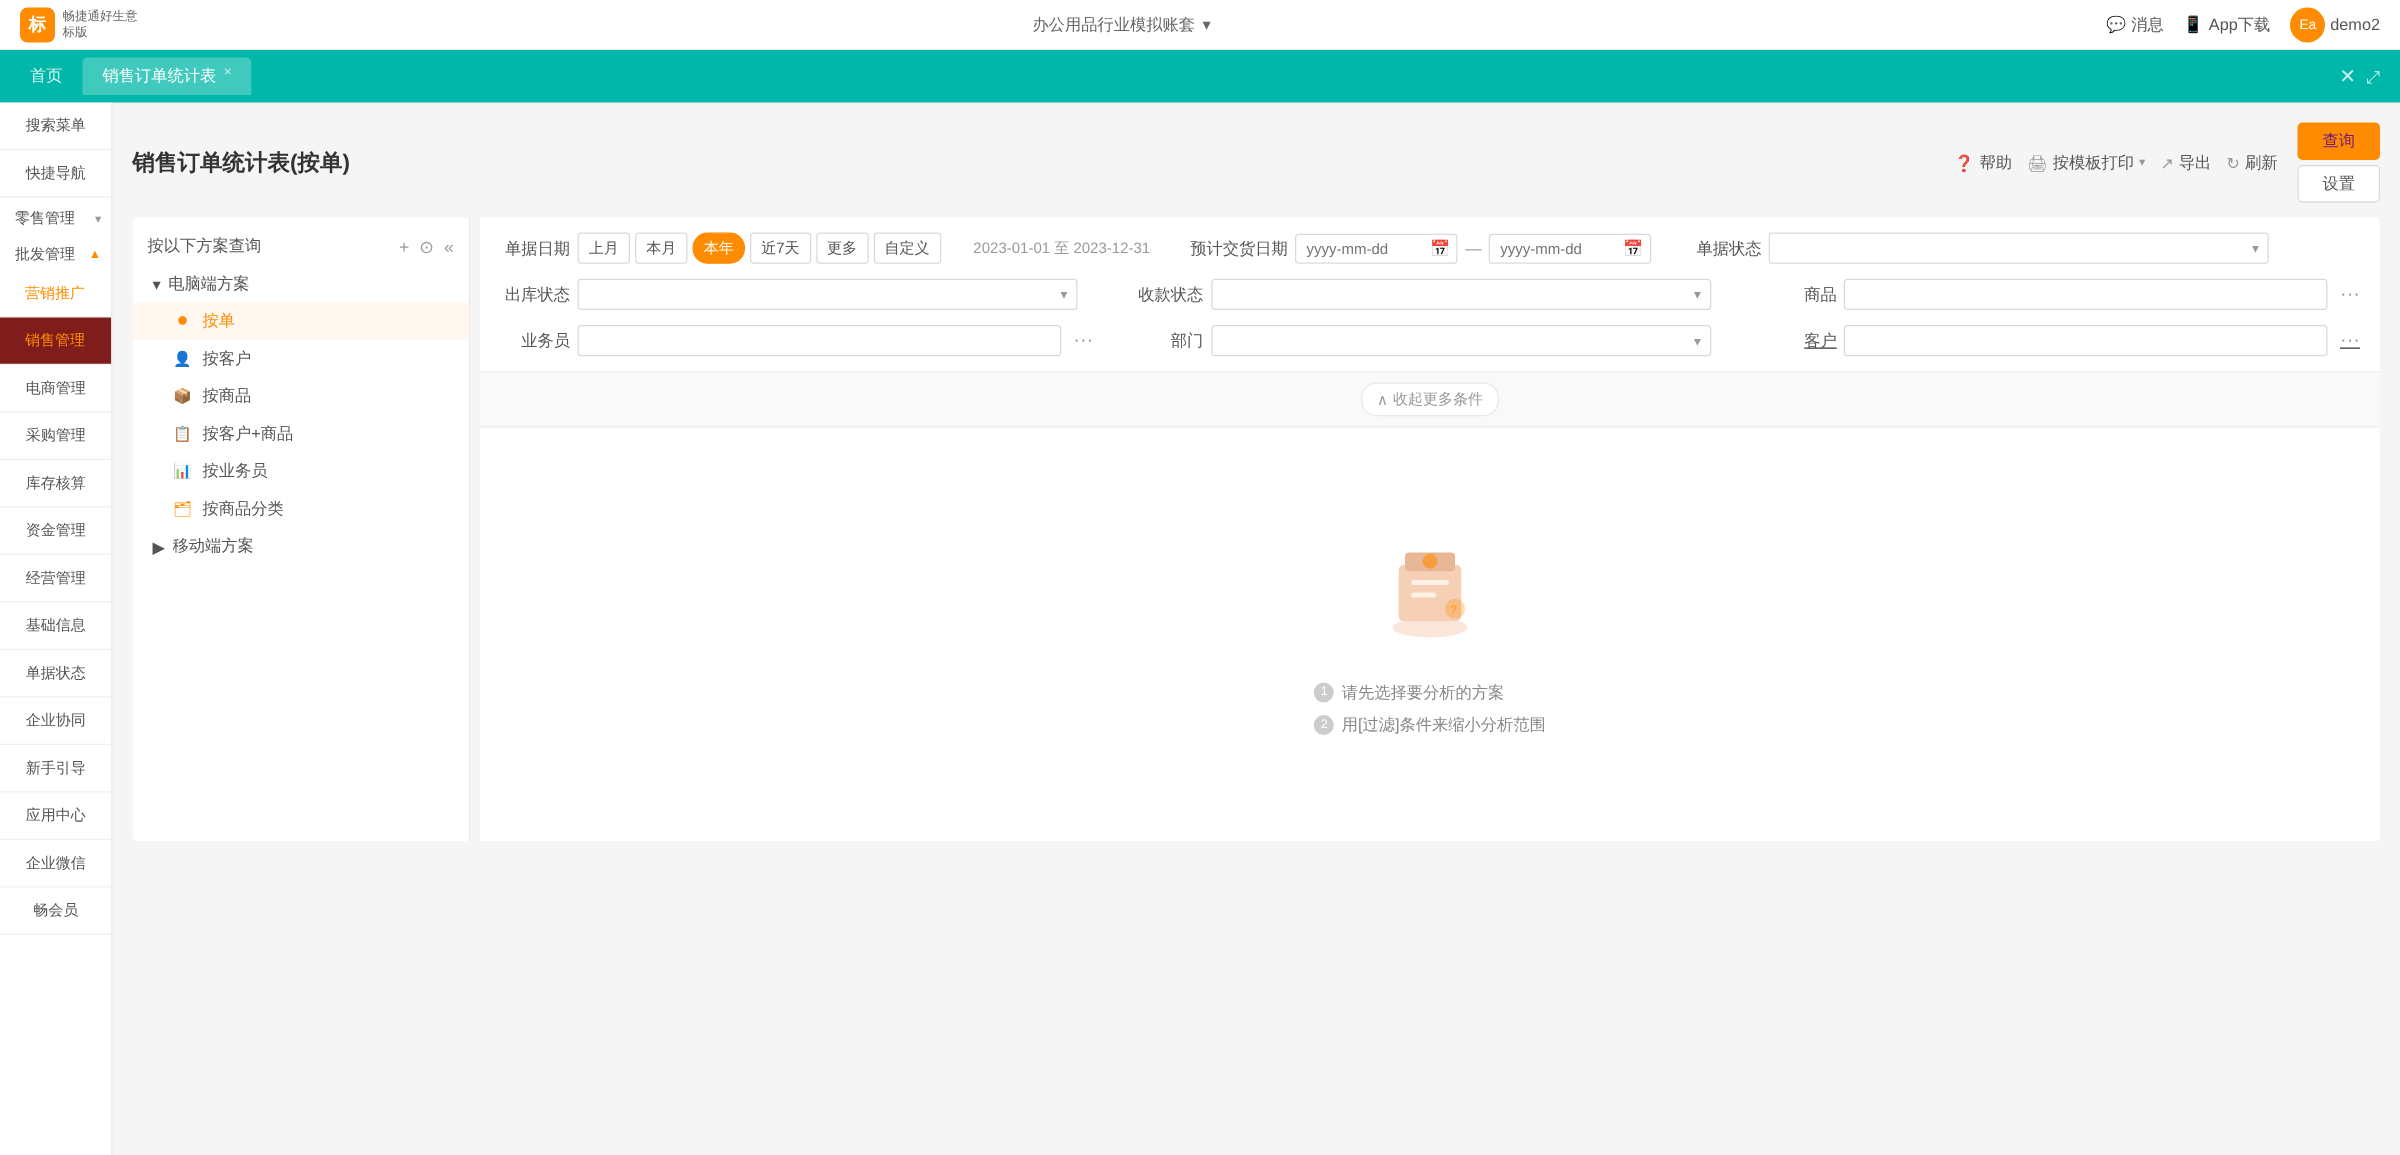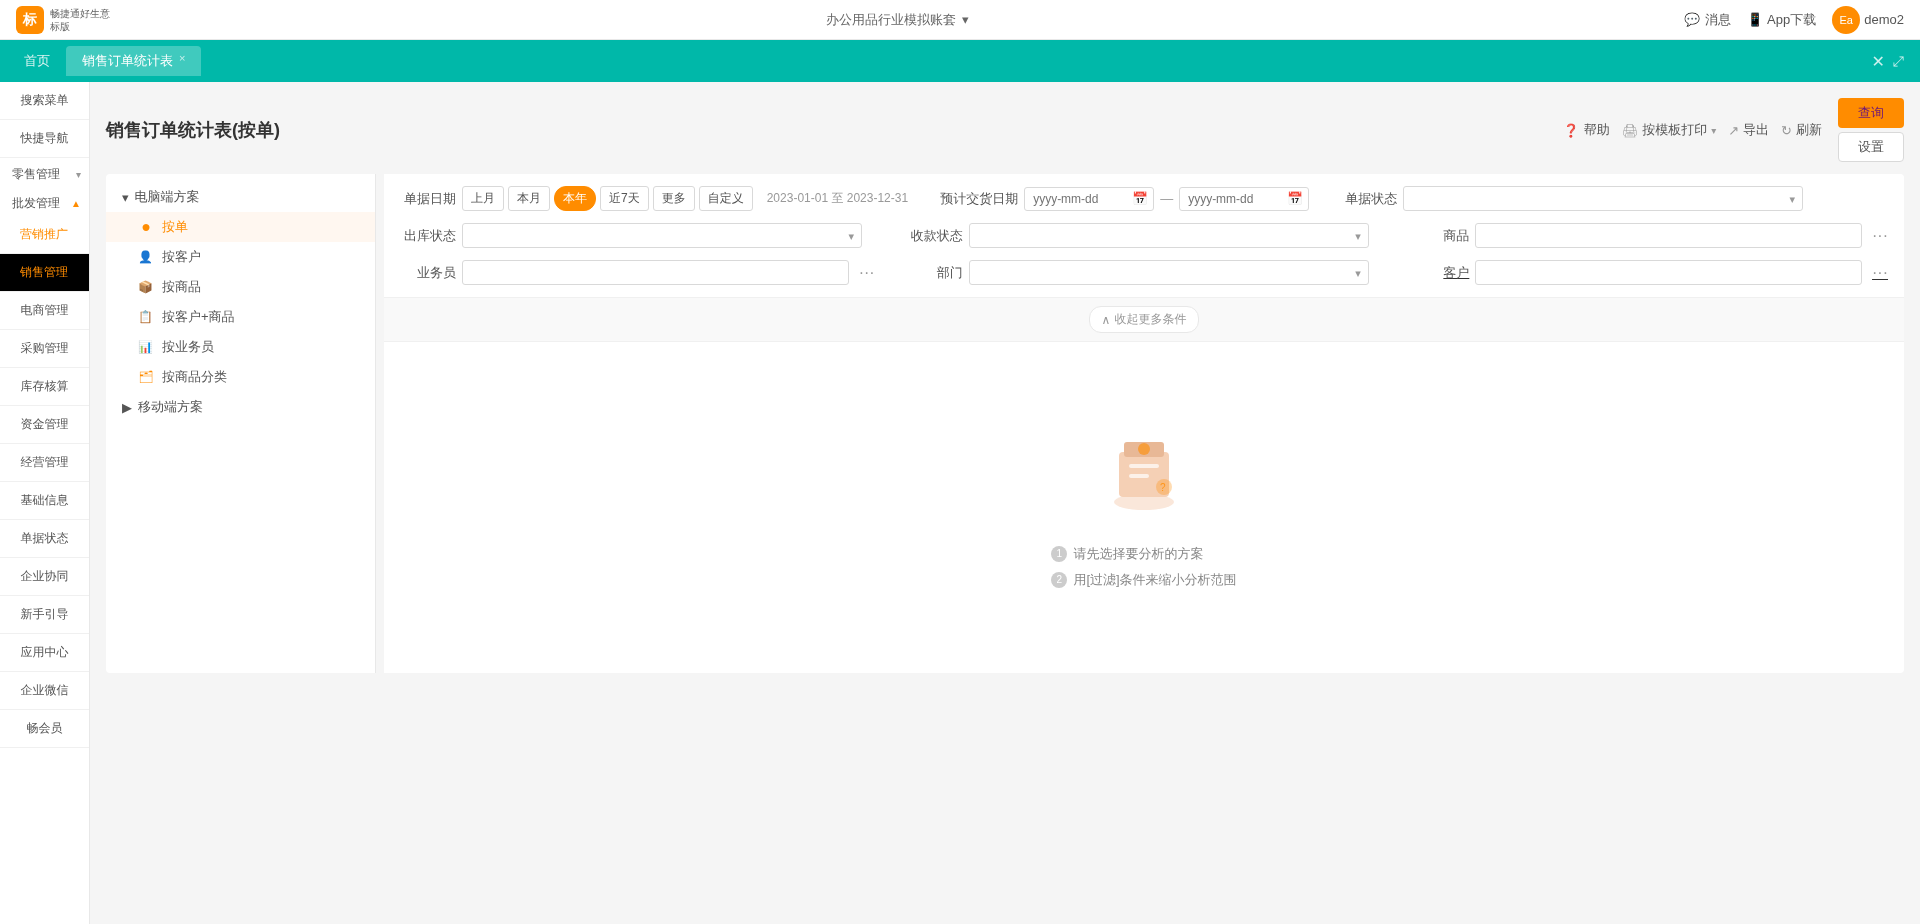--- a/index.html
+++ b/index.html
@@ -143,21 +143,21 @@
         <span>零售管理</span>
         <span style="font-size:10px;color:#999;">▾</span>
       </div>
       <div class="sidebar-section">
         <span>批发管理</span>
         <span style="font-size:10px;color:#ff8c00;">▲</span>
       </div>
       <div class="sidebar-item" style="padding-left:20px;justify-content:flex-start;font-size:12px;color:#ff8c00;">
         <span>营销推广</span>
       </div>
-      <div class="sidebar-item" style="padding-left:20px;justify-content:flex-start;font-size:12px;color:#ff8c00;background:#000000;">
+      <div class="sidebar-item" style="padding-left:20px;justify-content:flex-start;font-size:12px;color:#ff8c00;background:#7f1d1d;">
         <span>销售管理</span>
       </div>
       <div class="sidebar-item">
         <span>电商管理</span>
       </div>
       <div class="sidebar-item">
         <span>采购管理</span>
       </div>
       <div class="sidebar-item">
         <span>库存核算</span>
@@ -219,20 +219,28 @@
             <div class="action-buttons">
               <button class="btn-query">查询</button>
               <button class="btn-settings">设置</button>
             </div>
           </div>
         </div>
 
         <div class="main-content">
 
           <div class="left-panel">
+            <div class="left-panel-header">
+              <span>按以下方案查询</span>
+              <div class="left-panel-icons">
+                <span class="left-panel-icon">+</span>
+                <span class="left-panel-icon" style="font-size:14px;">⊙</span>
+                <span class="left-panel-icon">«</span>
+              </div>
+            </div>
 
             <div class="scheme-group">
               <div class="scheme-group-title">
                 <span>▾</span>
                 <span>电脑端方案</span>
               </div>
               <div class="scheme-item active">
                 <span class="scheme-item-icon" style="color:#ff8c00;font-size:16px;">●</span>
                 <span>按单</span>
               </div>
@@ -275,21 +283,21 @@
                 <div style="display:flex;align-items:center;gap:6px;flex-shrink:0;">
                   <span class="filter-label">单据日期</span>
                   <div class="date-btns">
                     <button class="date-btn">上月</button>
                     <button class="date-btn">本月</button>
                     <button class="date-btn active">本年</button>
                     <button class="date-btn">近7天</button>
                     <button class="date-btn">更多</button>
                     <button class="date-btn">自定义</button>
                   </div>
-                  <span style="font-size:12px;color:#999;margin-left:8px;">2023-01-01 至 2023-12-31</span>
+                  <span style="font-size:12px;color:#999;margin-left:20px;">2023-01-01 至 2023-12-31</span>
                 </div>
 
                 <div style="display:flex;align-items:center;gap:6px;margin-left:20px;">
                   <span class="filter-label">预计交货日期</span>
                   <div style="position:relative;display:inline-flex;align-items:center;">
                     <input class="filter-date-input" type="text" placeholder="yyyy-mm-dd" style="">
                     <span style="position:absolute;right:6px;color:#ccc;font-size:13px;pointer-events:none;">📅</span>
                   </div>
                   <span style="color:#999;">—</span>
                   <div style="position:relative;display:inline-flex;align-items:center;">

